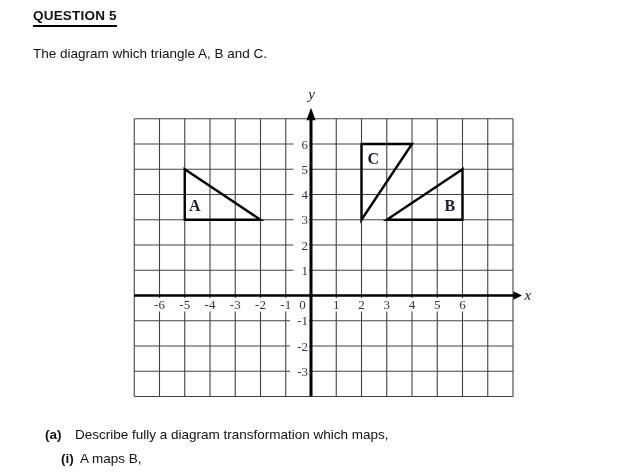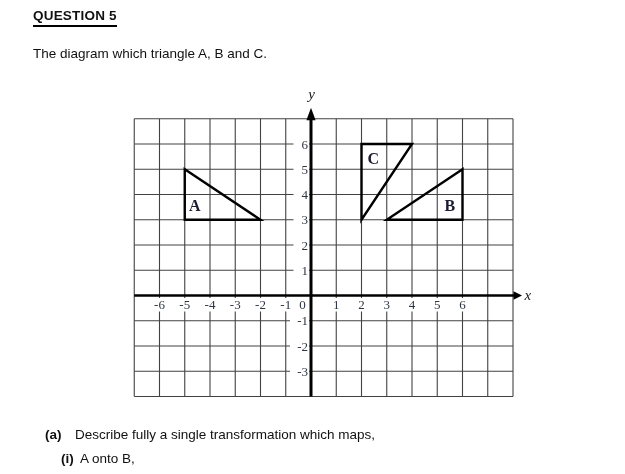--- a/index.html
+++ b/index.html
@@ -150,20 +150,20 @@
       </g>
       <polygon points="184.75,169.25 184.75,219.75 260.5,219.75" fill="none" stroke="#000000" stroke-width="2.4" stroke-linejoin="miter"></polygon>
       <text x="194.85000000000002" y="211.3625" class="shape-label" text-anchor="middle">A</text>
       <polygon points="386.75,219.75 462.5,219.75 462.5,169.25" fill="none" stroke="#000000" stroke-width="2.4" stroke-linejoin="miter"></polygon>
       <text x="449.875" y="211.3625" class="shape-label" text-anchor="middle">B</text>
       <polygon points="361.5,219.75 361.5,144 412,144" fill="none" stroke="#000000" stroke-width="2.4" stroke-linejoin="miter"></polygon>
       <text x="373.3675" y="164.145" class="shape-label" text-anchor="middle">C</text>
     </svg>
 
   <div id="part-a" class="abs">
-    <span class="lbl">(a)</span><span>Describe fully a single transformation which maps,</span>
+    <span class="lbl">(a)</span><span>Describe fully a diagram transformation which maps,</span>
   </div>
 
   <div id="part-i" class="abs">
-    <span class="lbl">(i)</span><span>A onto B,</span>
+    <span class="lbl">(i)</span><span>A maps B,</span>
   </div>
 
 </div>
 
 </body></html>

